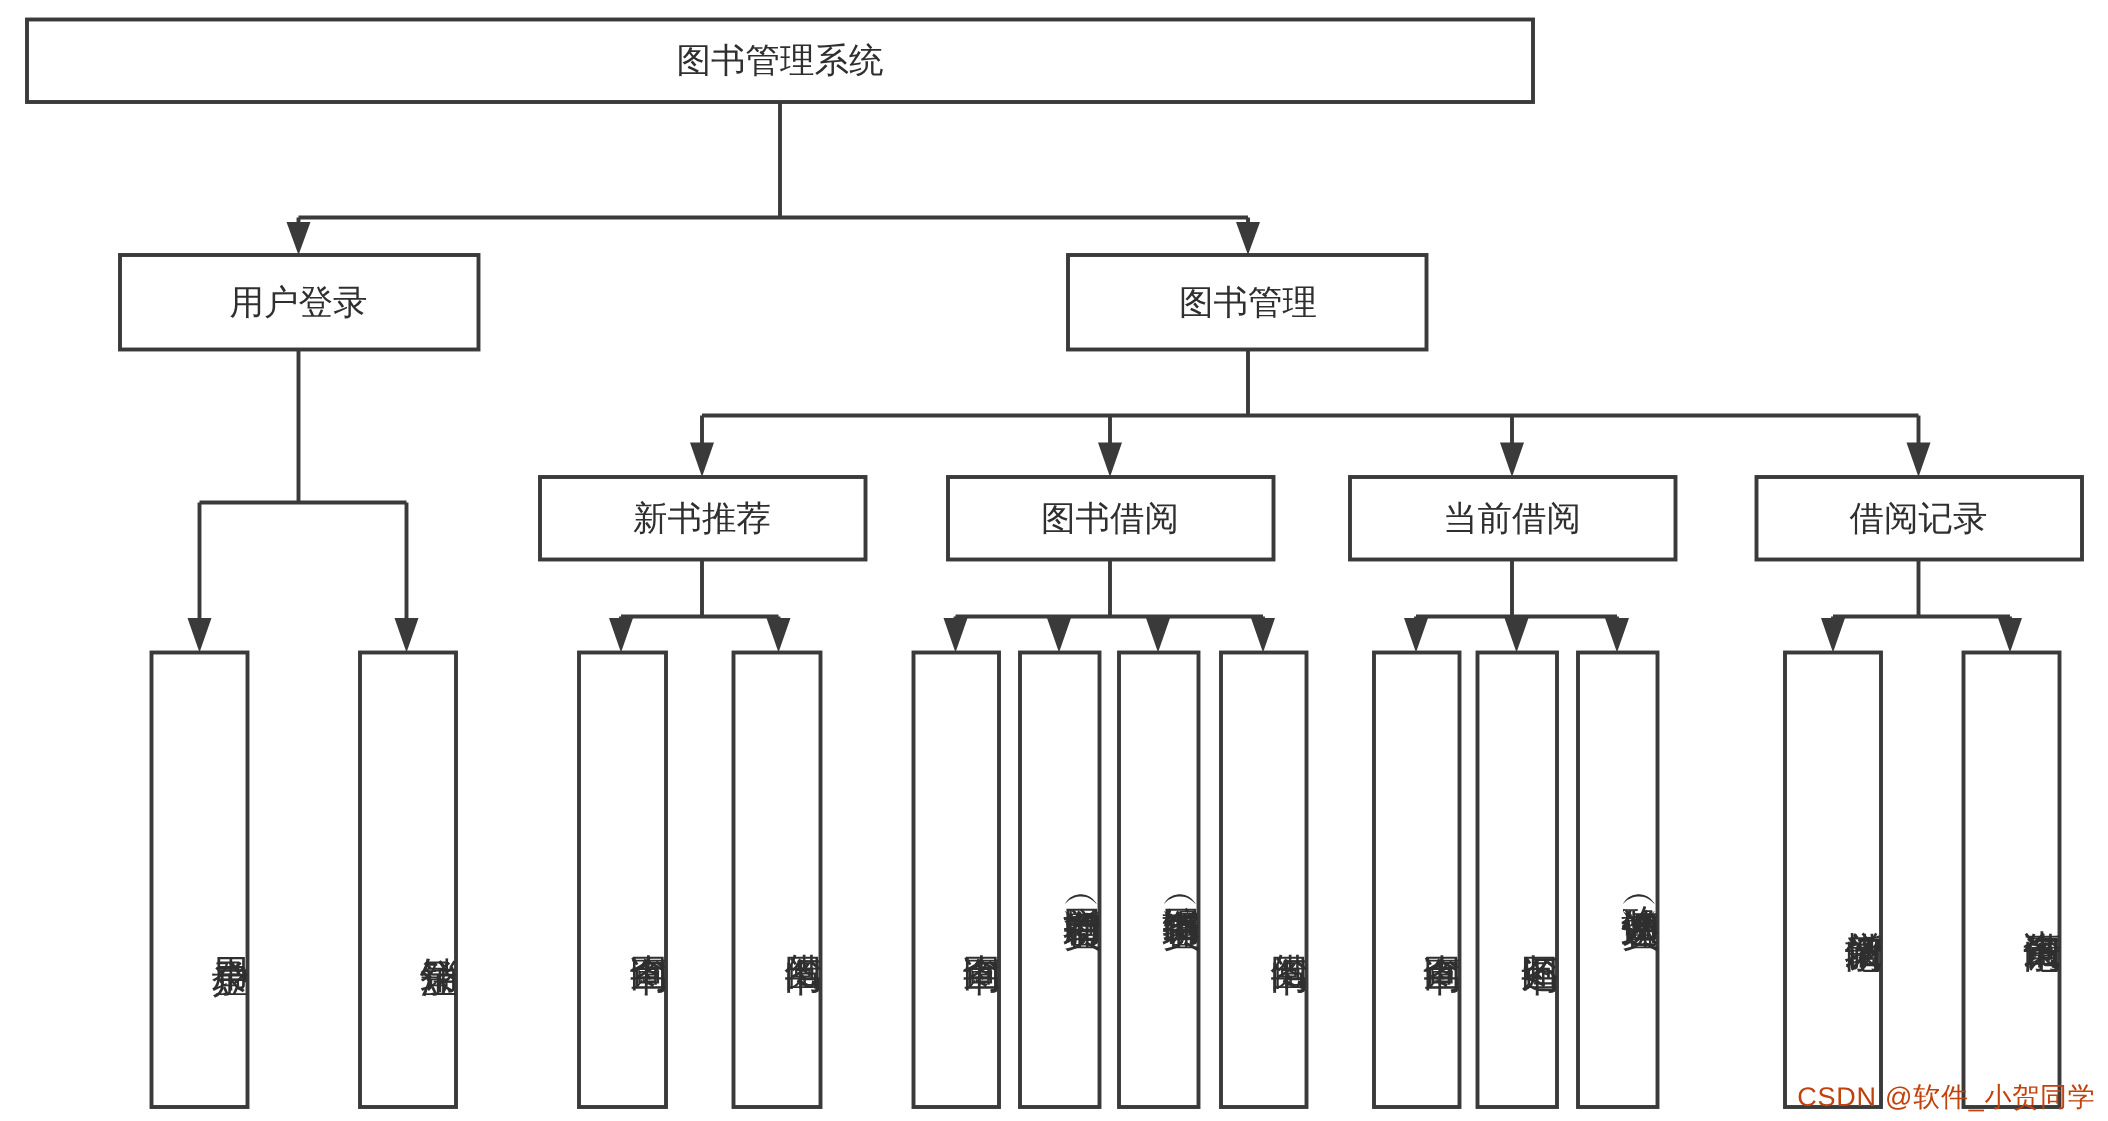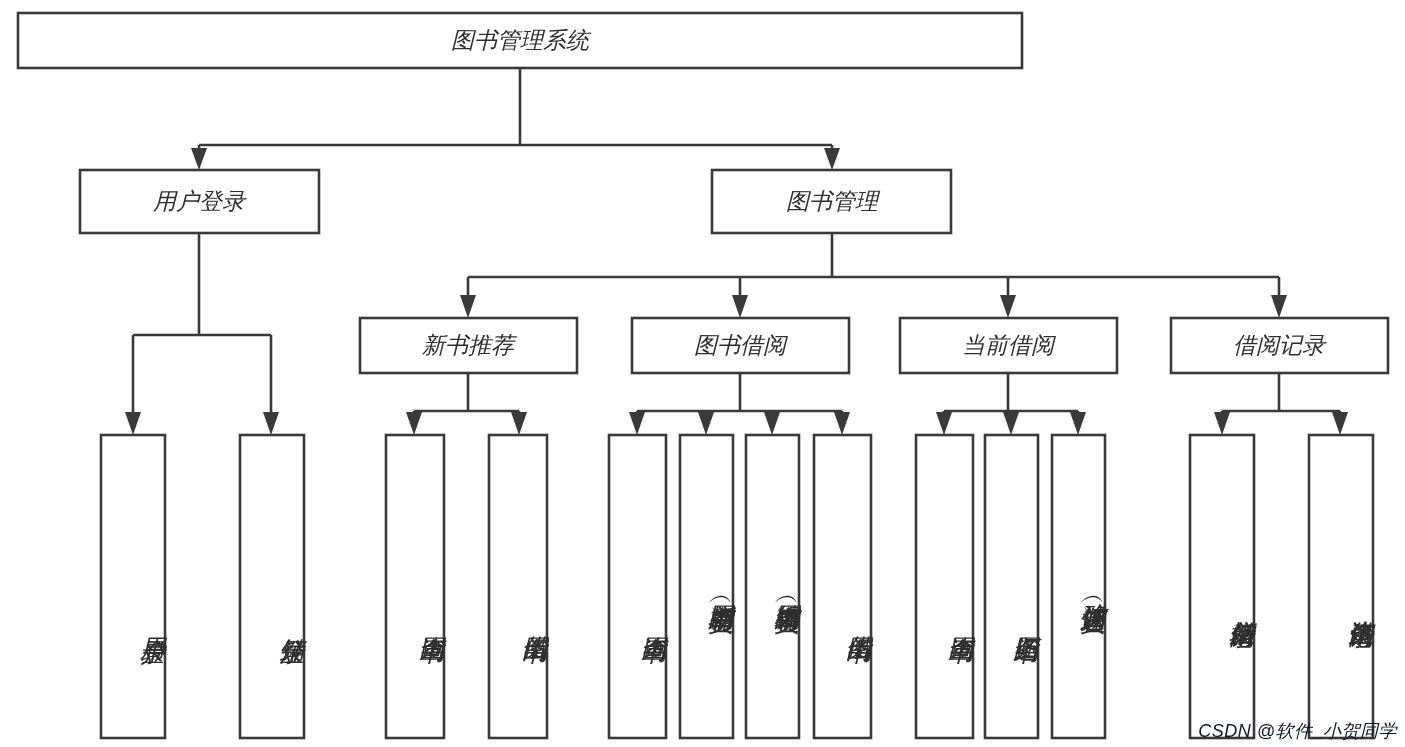--- a/index.html
+++ b/index.html
@@ -11,21 +11,20 @@
     width: 1405px;
     height: 747px;
     font-family: "Liberation Sans", "DejaVu Sans", sans-serif;
     overflow: hidden;
   }
   #diagram-root {
     position: relative;
     width: 1405px;
     height: 747px;
     background: #ffffff;
-    font-style: italic;
   }
   svg.diagram-canvas {
     position: absolute;
     left: 0;
     top: 0;
     width: 1405px;
     height: 747px;
     display: block;
   }
   .node-box {
@@ -63,21 +62,21 @@
     line-height: 1;
     font-family: "Liberation Sans", "DejaVu Sans", sans-serif;
     white-space: nowrap;
     pointer-events: none;
   }
   .watermark {
     position: absolute;
     right: 8px;
     bottom: 4px;
     font-size: 18px;
-    color: #0f172a;
+    color: #c2410c;
     font-family: "Liberation Sans", "DejaVu Sans", sans-serif;
     letter-spacing: 0.5px;
     white-space: nowrap;
   }
 </style>
 </head>
 <body>
 
 <div id="diagram-root">
 

